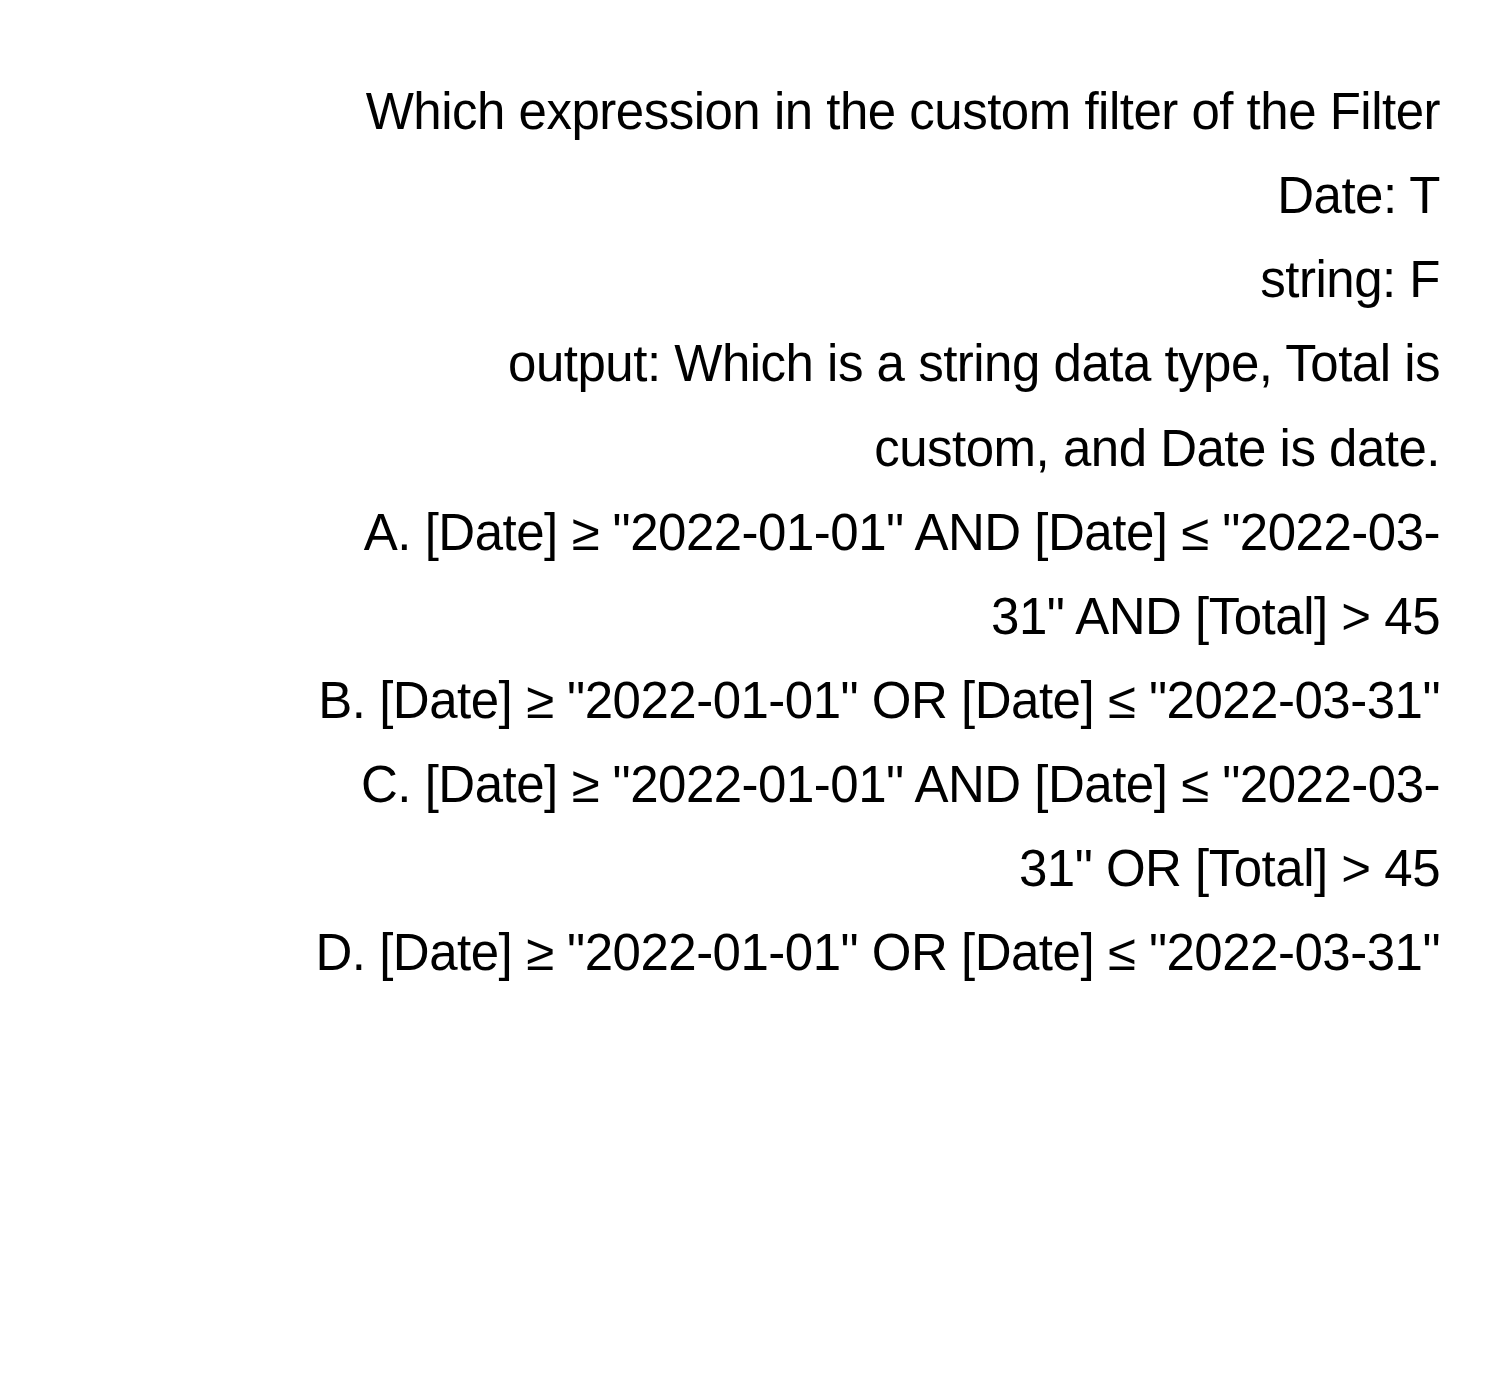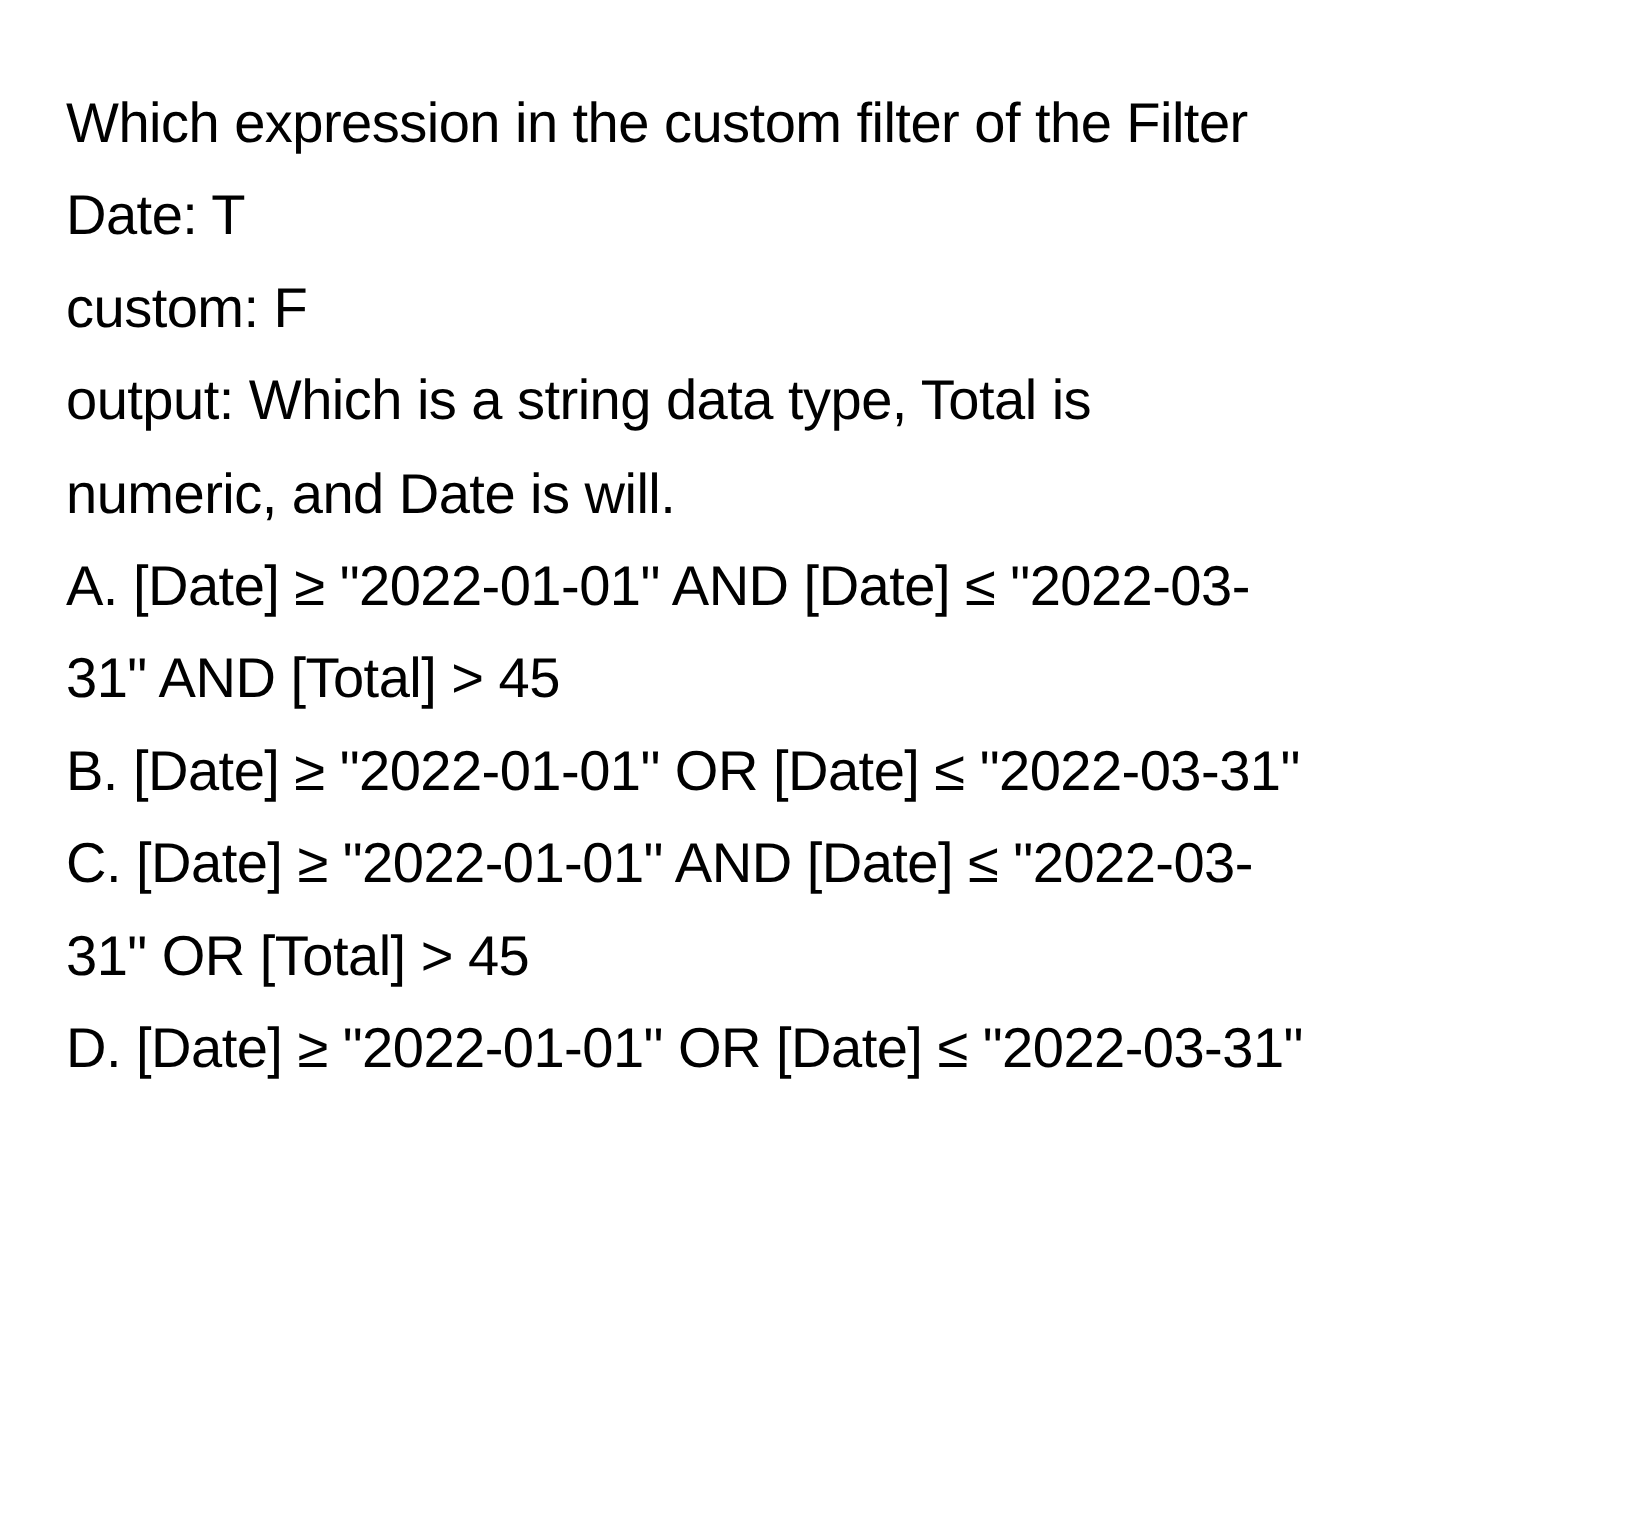--- a/index.html
+++ b/index.html
@@ -9,37 +9,38 @@
     }
     body {
       width: 1500px;
       height: 1392px;
       background: #ffffff;
       font-family: -apple-system, BlinkMacSystemFont, "Segoe UI", Helvetica, Arial, sans-serif;
       padding: 70px 60px;
     }
     .container {
       width: 100%;
+      text-align: right;
     }
     .text-line {
       font-size: 51px;
       line-height: 1.65;
       color: #000000;
       font-weight: 400;
       letter-spacing: -0.5px;
     }
   </style>
 </head>
 <body>
 
 <div class="container">
   <div class="text-line">Which expression in the custom filter of the Filter</div>
   <div class="text-line">Date: T</div>
-  <div class="text-line">custom: F</div>
+  <div class="text-line">string: F</div>
   <div class="text-line">output: Which is a string data type, Total is</div>
-  <div class="text-line">numeric, and Date is will.</div>
+  <div class="text-line">custom, and Date is date.</div>
   <div class="text-line">A. [Date] ≥ "2022-01-01" AND [Date] ≤ "2022-03-</div>
   <div class="text-line">31" AND [Total] &gt; 45</div>
   <div class="text-line">B. [Date] ≥ "2022-01-01" OR [Date] ≤ "2022-03-31"</div>
   <div class="text-line">C. [Date] ≥ "2022-01-01" AND [Date] ≤ "2022-03-</div>
   <div class="text-line">31" OR [Total] &gt; 45</div>
   <div class="text-line">D. [Date] ≥ "2022-01-01" OR [Date] ≤ "2022-03-31"</div>
 </div>
 
 </body></html>

